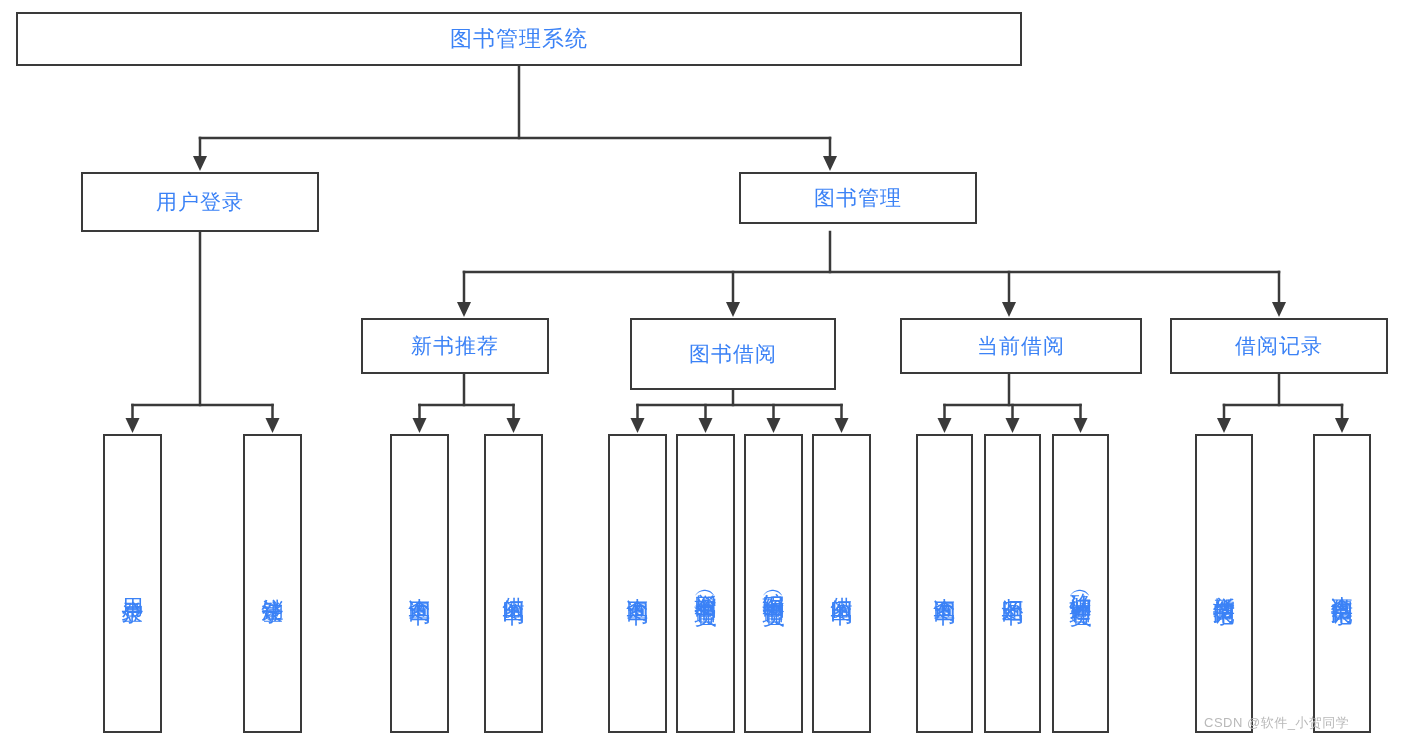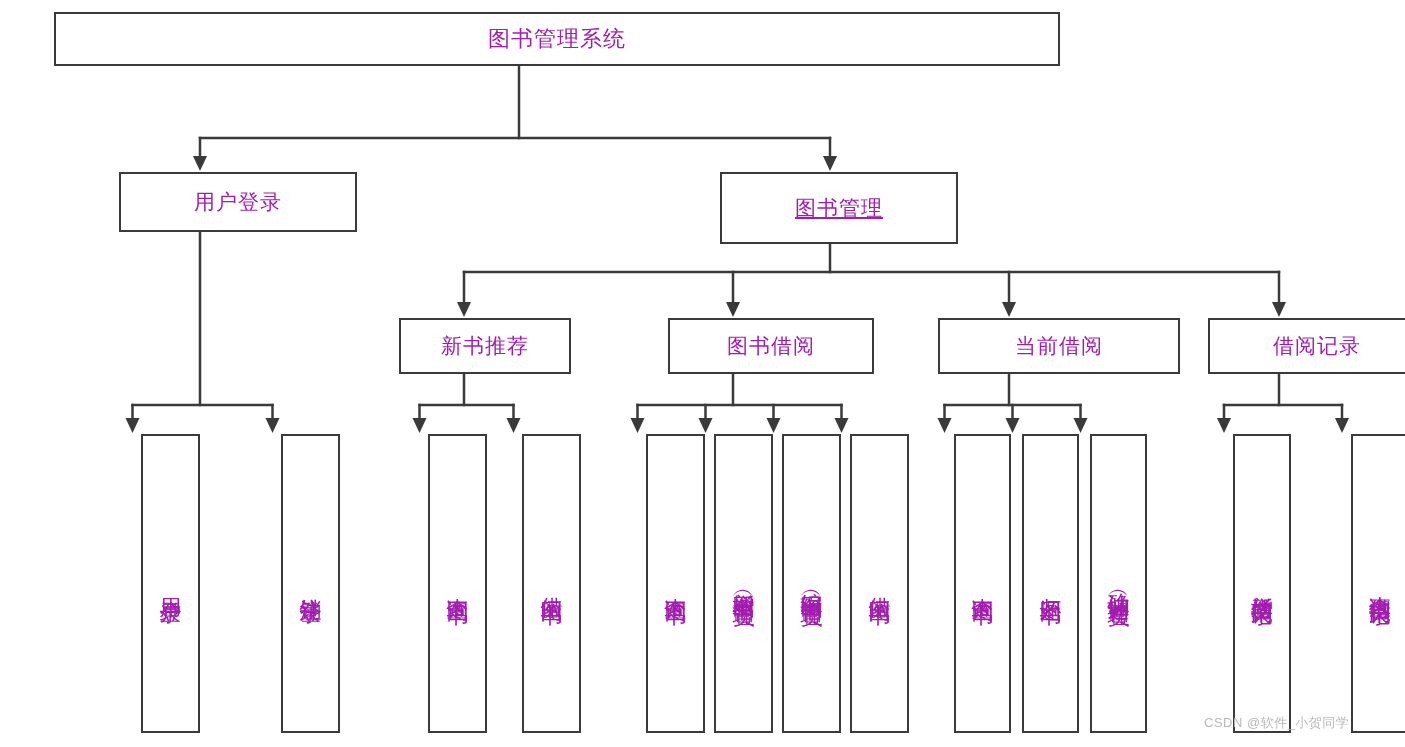--- a/index.html
+++ b/index.html
@@ -24,22 +24,21 @@
     pointer-events: none;
   }
   .node {
     position: absolute;
     box-sizing: border-box;
     background: #ffffff;
     border: 2.5px solid #3a3a3a;
     display: flex;
     align-items: center;
     justify-content: center;
-    color: #a21caf;
-    margin-left: 38px;
+    color: #3b82f6;
   }
   .node.horizontal {
     font-size: 21px;
     letter-spacing: 1px;
   }
   .node.vertical {
     writing-mode: vertical-rl;
     text-orientation: upright;
     font-size: 22px;
     line-height: 1.18;
@@ -125,27 +124,27 @@
       <line x1="1342" y1="405" x2="1342" y2="420" stroke="#3a3a3a" stroke-width="2.5" stroke-linecap="square"></line>
       <path d="M 1335 418 L 1349 418 L 1342 433 Z" fill="#3a3a3a"></path>
     </svg>
   <div id="nodes-layer">
       <div class="node horizontal root" style="left: 16px; top: 12px; width: 1006px; height: 54px;">
         <span class="hlabel">图书管理系统</span>
       </div>
       <div class="node horizontal" style="left: 81px; top: 172px; width: 238px; height: 60px;">
         <span class="hlabel">用户登录</span>
       </div>
-      <div class="node horizontal" style="left: 682px; top: 172px; width: 238px; height: 72px; text-decoration: underline;">
+      <div class="node horizontal" style="left: 739px; top: 172px; width: 238px; height: 52px;">
         <span class="hlabel">图书管理</span>
       </div>
-      <div class="node horizontal" style="left: 361px; top: 318px; width: 172px; height: 56px;">
+      <div class="node horizontal" style="left: 361px; top: 318px; width: 188px; height: 56px;">
         <span class="hlabel">新书推荐</span>
       </div>
-      <div class="node horizontal" style="left: 630px; top: 318px; width: 206px; height: 56px;">
+      <div class="node horizontal" style="left: 630px; top: 318px; width: 206px; height: 72px;">
         <span class="hlabel">图书借阅</span>
       </div>
       <div class="node horizontal" style="left: 900px; top: 318px; width: 242px; height: 56px;">
         <span class="hlabel">当前借阅</span>
       </div>
       <div class="node horizontal" style="left: 1170px; top: 318px; width: 218px; height: 56px; text-align: right;">
         <span class="hlabel">借阅记录</span>
       </div>
       <div class="node vertical" style="left: 103px; top: 434px; width: 59px; height: 299px;">
         <span class="vlabel">用户登录</span>

